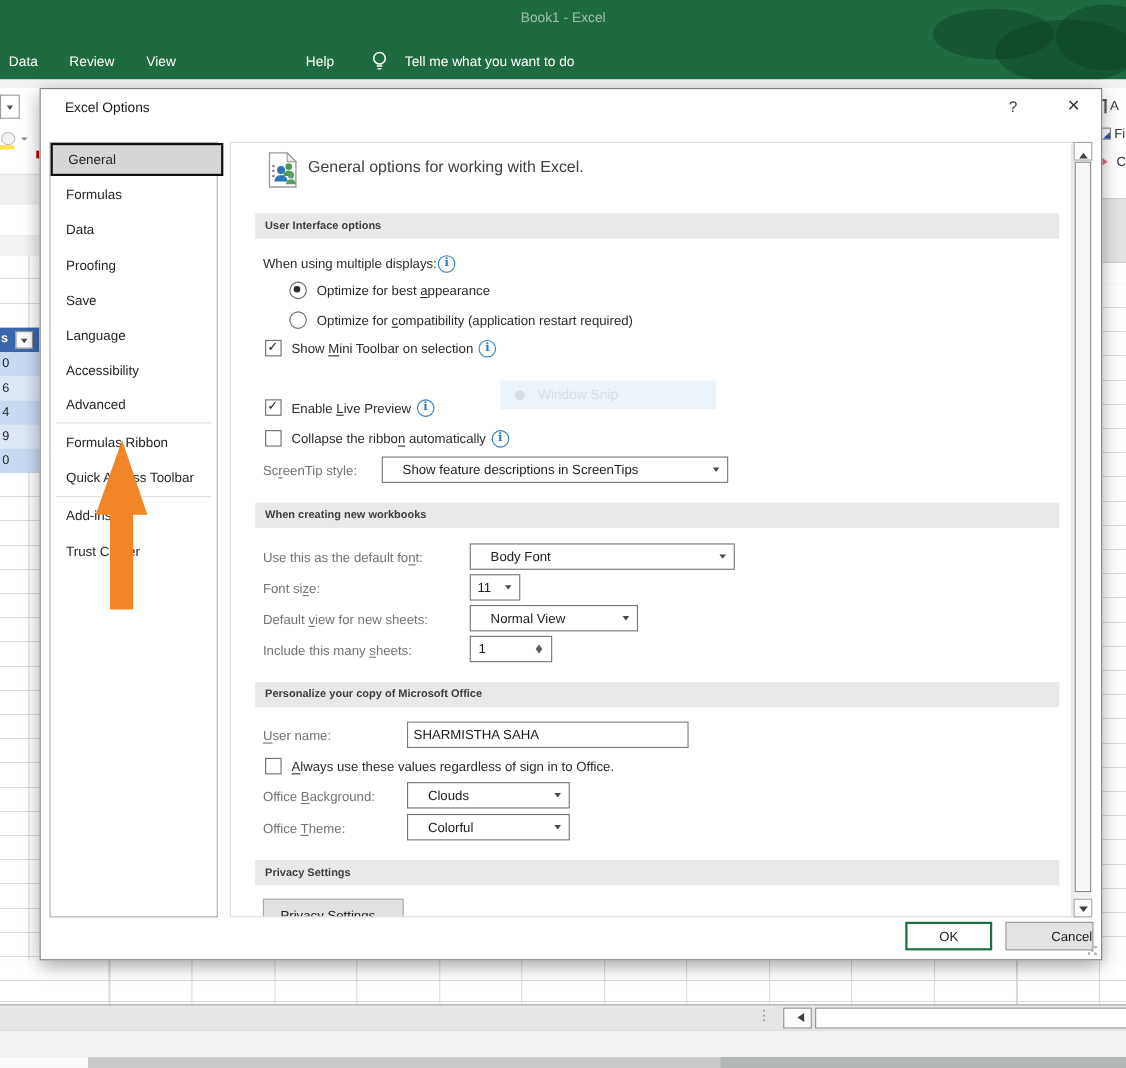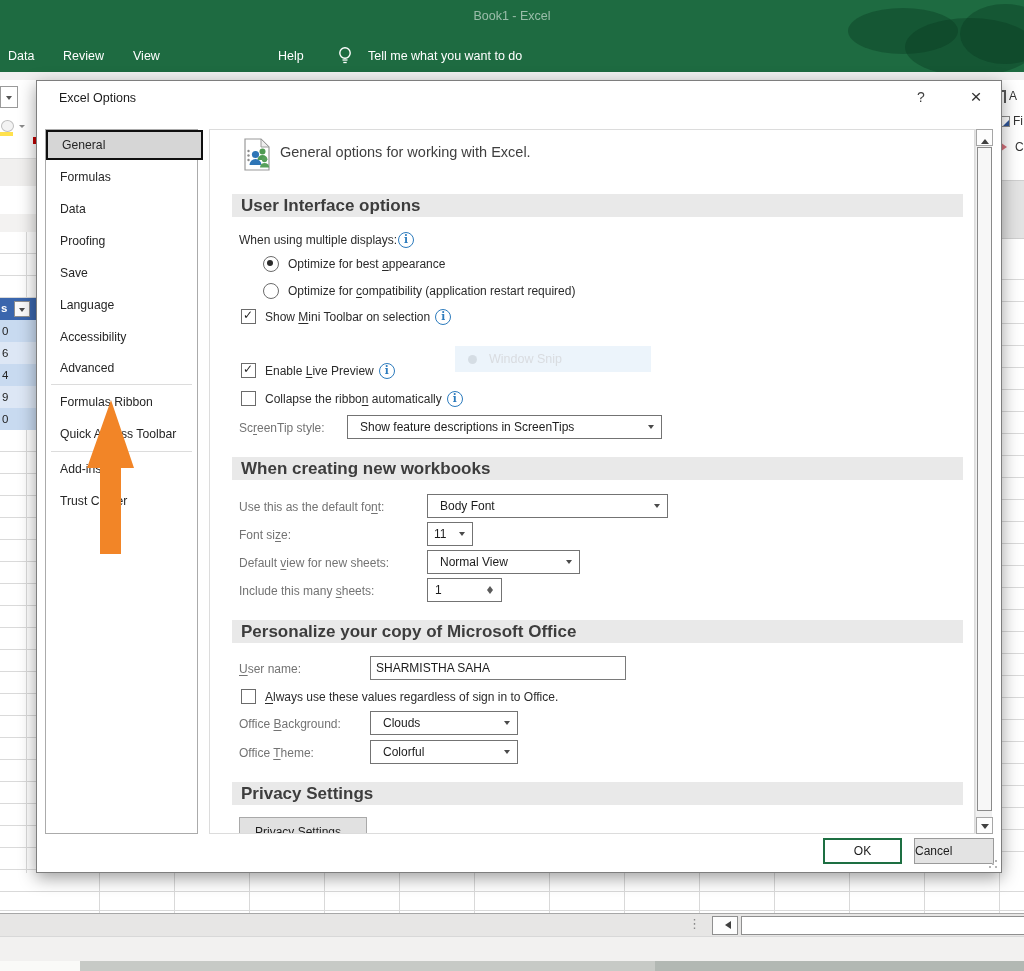--- a/index.html
+++ b/index.html
@@ -54,54 +54,54 @@
   .sidebar{position:absolute;left:8px;top:48px;width:153px;height:705px;background:#fff;border:1px solid #ababab;box-sizing:border-box}
   .sb-item{position:absolute;left:0;width:157px;height:30px;line-height:30px;padding-left:14px;
            font-size:12.2px;color:#262626;box-sizing:border-box;cursor:pointer}
   .sb-item.sel{background:#d6d6d6;border:2px solid #0f0f0f;line-height:26px}
   .sb-sep{position:absolute;left:5px;right:5px;height:1px;background:#dcdcdc}
 
   .panel{position:absolute;left:172px;top:48px;width:766px;height:705px;border:1px solid #dcdcdc;
          box-sizing:border-box;overflow:hidden;background:#fff}
   .hdr-text{position:absolute;left:70px;top:14px;font-size:14.5px;color:#3f3f3f}
   .secbar{position:absolute;left:22px;width:731px;height:23px;background:#e9e9e9;
-          font-size:17px;font-weight:bold;color:#3d3d3d;line-height:23px;padding-left:9px;box-sizing:border-box}
+          font-size:10px;font-weight:bold;color:#3d3d3d;line-height:23px;padding-left:9px;box-sizing:border-box}
   .lbl{position:absolute;font-size:12px;color:#737373;white-space:nowrap}
   .frow{position:absolute;display:flex;align-items:center;gap:9px;height:17px;font-size:12px;color:#2b2b2b;white-space:nowrap}
 
   .cb{width:13px;height:13px;background:#fff;border:1px solid #6b6b6b;box-sizing:content-box;position:relative;flex:0 0 auto}
   .cb.checked::after{content:"✓";position:absolute;left:1px;top:-2px;font-size:12px;color:#1f1f1f;font-family:"DejaVu Sans",sans-serif}
   .radio{width:14px;height:14px;border:1px solid #6b6b6b;border-radius:50%;background:#fff;position:relative;flex:0 0 auto}
   .radio.sel::after{content:"";position:absolute;left:3px;top:3px;width:6px;height:6px;border-radius:50%;background:#2b2b2b}
   .info{width:14px;height:14px;border:1.4px solid #2c7bbd;border-radius:50%;color:#2c7bbd;
         font-family:"DejaVu Serif",serif;font-size:10.5px;font-weight:bold;line-height:13px;text-align:center;flex:0 0 auto}
   .info::after{content:"i"}
 
   .dd{position:absolute;height:24px;background:#fff;border:1px solid #737373;box-sizing:border-box;
-      font-size:12px;color:#1c1c1c;line-height:22px;padding-left:12px;cursor:pointer}
+      font-size:12px;color:#1c1c1c;line-height:22px;padding-left:18px;cursor:pointer}
   .dd::after{content:"";position:absolute;right:7px;top:9px;border:3.8px solid transparent;border-top:4.5px solid #4a4a4a}
   .spin{position:absolute;height:24px;width:75px;background:#fff;border:1px solid #737373;box-sizing:border-box;
         font-size:12px;color:#1c1c1c;line-height:22px;padding-left:7px}
   .spin .up,.spin .dn{position:absolute;right:8px;width:0;height:0;border:3.5px solid transparent;cursor:pointer}
   .spin .up{top:4px;border-bottom:4.5px solid #5a5a5a}
   .spin .dn{bottom:4px;border-top:4.5px solid #5a5a5a}
   .txt{position:absolute;height:24px;border:1px solid #7a7a7a;box-sizing:border-box;font-size:12px;color:#1c1c1c;
        padding:0 5px;font-family:inherit;background:#fff}
 
   .vsb{position:absolute;left:938px;top:48px;width:17px;height:705px;background:#f1f1f1;border-left:1px solid #e3e3e3;box-sizing:border-box}
   .vsb .btn{position:absolute;left:0;width:17px;height:17px;background:#fdfdfd;border:1px solid #a6a6a6;box-sizing:border-box}
   .vsb .btn::after{content:"";position:absolute;left:4px}
   .vsb .up::after{top:5px;border:4px solid transparent;border-bottom:5.5px solid #404040}
   .vsb .dn::after{top:6px;border:4px solid transparent;border-top:5.5px solid #404040}
   .vsb .thumb{position:absolute;left:1px;top:18px;width:15px;height:664px;background:#f7f7f7;border:1px solid #8a8a8a;box-sizing:border-box}
 
   .btn-ok{position:absolute;left:786px;top:757px;width:79px;height:26px;background:#fff;border:2px solid #1d6f42;
           box-sizing:border-box;font-size:12px;color:#1c1c1c;text-align:center;line-height:22px;cursor:pointer}
   .btn-cancel{position:absolute;left:877px;top:757px;width:80px;height:26px;background:#e3e3e3;border:1px solid #9a9a9a;
-          box-sizing:border-box;font-size:12px;color:#1c1c1c;text-align:left;line-height:24px;cursor:pointer}
+          box-sizing:border-box;font-size:12px;color:#1c1c1c;text-align:right;line-height:24px;cursor:pointer}
   .btn-privacy{position:absolute;left:29px;top:687px;width:128px;height:30px;background:#e1e1e1;border:1px solid #a9a9a9;
           box-sizing:border-box;font-size:12px;color:#1c1c1c;text-align:center;line-height:28px;cursor:pointer}
   .grip{position:absolute;right:3px;bottom:3px;width:10px;height:10px;
         background:radial-gradient(circle at 2px 8px,#b5b5b5 1.2px,transparent 1.4px),
                    radial-gradient(circle at 8px 8px,#b5b5b5 1.2px,transparent 1.4px),
                    radial-gradient(circle at 8px 2px,#b5b5b5 1.2px,transparent 1.4px),
                    radial-gradient(circle at 5px 5px,#b5b5b5 1.2px,transparent 1.4px)}
 
   
   .ghost{position:absolute;left:455px;top:346px;width:196px;height:26px;background:rgba(213,230,247,.45);

